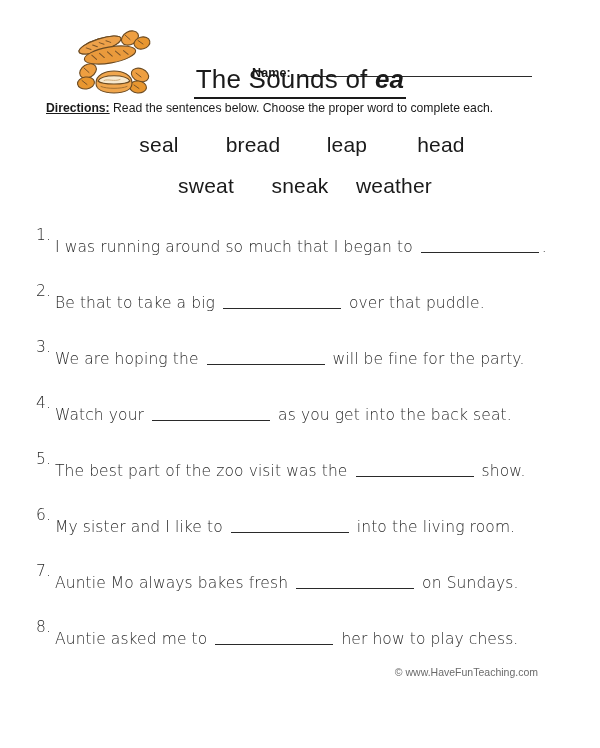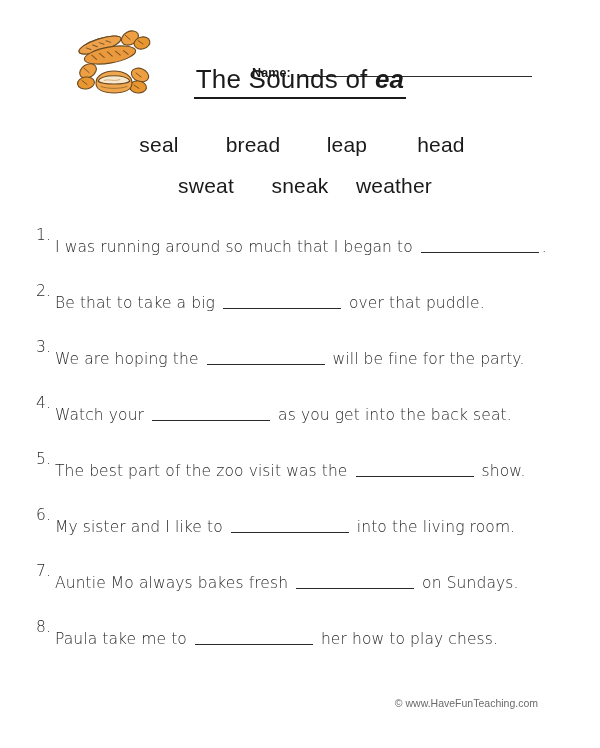--- a/index.html
+++ b/index.html
@@ -144,21 +144,21 @@
     border-bottom: 1.4px solid #2a2a2a;
     height: 13px;
     margin: 0 3px -1px 3px;
     vertical-align: baseline;
   }
 
   
   .footer {
     position: absolute;
     left: 0;
-    top: 697px;
+    top: 666px;
     width: 600px;
     padding-right: 62px;
     box-sizing: border-box;
     text-align: right;
     font-size: 10.5px;
     color: #6a6a6a;
   }
 </style>
 </head>
 <body>
@@ -211,20 +211,24 @@
       <span class="name-label">Name:</span>
       <span class="name-line"></span>
     </div>
 
     <div class="title">
       <span class="title-inner">
         <span>The Sounds of </span><span class="title-em">ea</span>
       </span>
     </div>
 
+    <div class="directions">
+      <b>Directions:</b>
+      <span>Read the sentences below.  Choose the proper word to complete each.</span>
+    </div>
 
   </div>
 
   <div class="wordbank">
     <div class="wb-row r1">
       <span class="wb-word">seal</span>
       <span class="wb-word">bread</span>
       <span class="wb-word">leap</span>
       <span class="wb-word">head</span>
     </div>
@@ -267,20 +271,20 @@
       <span class="s-body"><span>My sister and I like to </span><span class="s-blank"></span><span> into the living room.</span></span>
     </div>
 
     <div class="sentence">
       <span class="s-num">7.</span>
       <span class="s-body"><span>Auntie Mo always bakes fresh </span><span class="s-blank"></span><span> on Sundays.</span></span>
     </div>
 
     <div class="sentence">
       <span class="s-num">8.</span>
-      <span class="s-body"><span>Paula take me to </span><span class="s-blank"></span><span> her how to play chess.</span></span>
+      <span class="s-body"><span>Auntie asked me to </span><span class="s-blank"></span><span> her how to play chess.</span></span>
     </div>
 
   </div>
 
   <div class="footer">© www.HaveFunTeaching.com</div>
 
 </div>
 
 </body></html>

